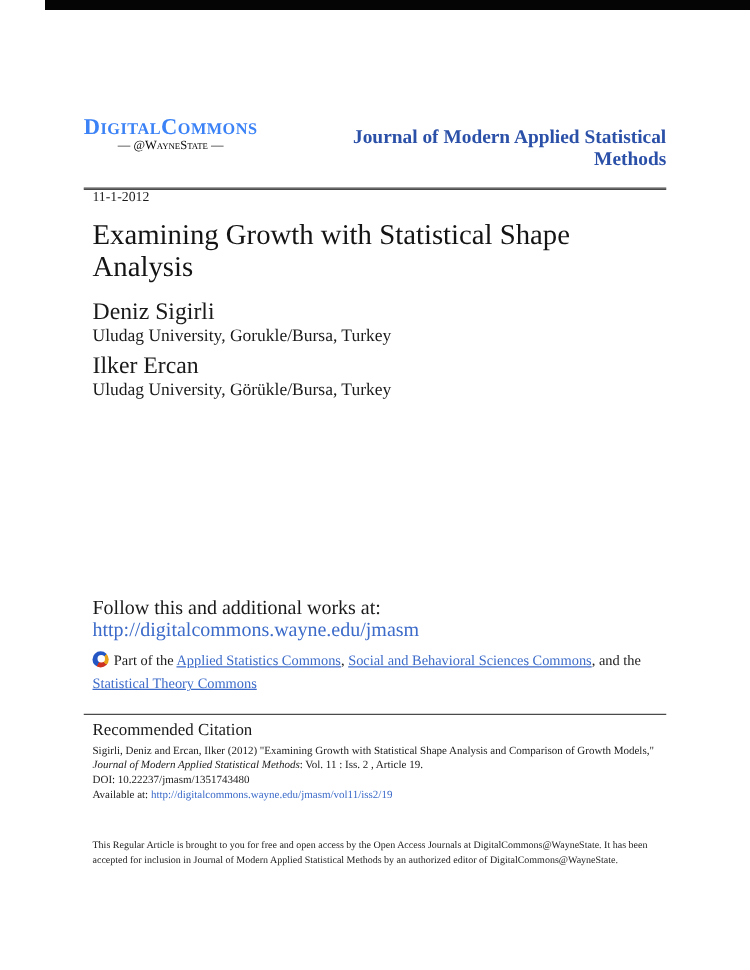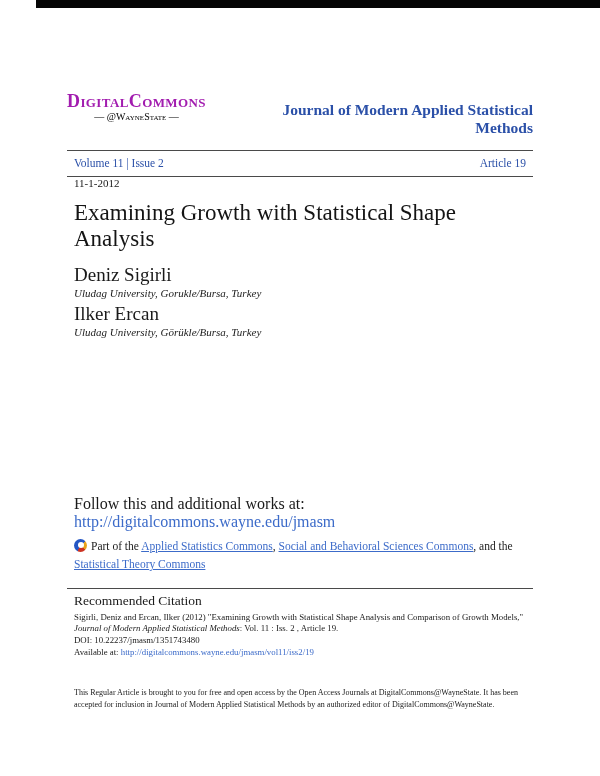--- a/index.html
+++ b/index.html
@@ -6,35 +6,35 @@
   body{
     width:600px;height:776px;background:#ffffff;position:relative;overflow:hidden;
     font-family:"Liberation Serif","DejaVu Serif",serif;color:#1a1a1a;
     -webkit-font-smoothing:antialiased;
   }
   .scan-bar{position:absolute;top:0;left:36px;width:564px;height:8px;background:#050505;}
   .page-content{padding:0 67px;}
   
   .header-row{padding-top:92px;display:flex;justify-content:space-between;align-items:flex-start;}
   .logo{line-height:1.05;}
-  .logo-line1{font-variant:small-caps;font-weight:700;font-size:18px;letter-spacing:0.4px;color:#a21caf;}
+  .logo-line1{font-variant:small-caps;font-weight:700;font-size:18px;letter-spacing:0.4px;color:#3b82f6;}
   .logo-line2{font-variant:small-caps;font-weight:400;font-size:10px;color:#000000;text-align:center;margin-top:1px;}
   .journal-title{width:280px;text-align:right;font-weight:700;font-size:15.5px;line-height:1.18;color:#2b50a8;margin-top:9px;}
   .rule{border:0;border-top:1px solid #4a4a4a;margin:0;}
   .rule-1{margin-top:12px;}
   .vol-row{display:flex;justify-content:space-between;padding:6px 7px 7px 7px;font-size:11.5px;color:#2b50a8;}
   .rule-2{margin-top:0;}
   
   .date{font-size:11px;padding-left:7px;}
   .paper-title{margin-top:11px;font-size:23px;line-height:1.16;color:#141414;padding-left:7px;}
   .author{padding-left:7px;}
   .author-1{margin-top:11px;}
   .author-2{margin-top:4px;}
   .author-name{font-size:19px;}
-  .author-affil{font-size:11px;font-style:italic;margin-top:1px;}
+  .author-affil{font-size:14px;margin-top:1px;}
   
   .follow-line{margin-top:157px;font-size:16px;padding-left:7px;}
   .part-of{margin-top:6px;font-size:11.5px;line-height:1.6;padding-left:7px;}
   .net-icon{display:inline-block;width:13px;height:13px;border-radius:50%;position:relative;vertical-align:-2px;margin-right:4px;
     background:conic-gradient(from 210deg,#2456c4 0 55%,#e8a21a 55% 78%,#cc3322 78% 100%);}
   .net-icon::after{content:"";position:absolute;inset:3.5px;background:#fff;border-radius:50%;}
   .link{color:#3c6bc9;text-decoration:none;}
   .link-underline{color:#3c6bc9;text-decoration:underline;}
   .rule-3{margin-top:14px;}
   
@@ -54,24 +54,20 @@
   <div class="header-row">
     <div class="logo">
       <div class="logo-line1">DigitalCommons</div>
       <div class="logo-line2">— @WayneState —</div>
     </div>
     <div class="journal-title">Journal of Modern Applied Statistical Methods</div>
   </div>
 
   <hr class="rule rule-1">
 
-  <div class="vol-row">
-    <span>Volume 11 | Issue 2</span>
-    <span>Article 19</span>
-  </div>
 
   <hr class="rule rule-2">
 
   <div class="date">11-1-2012</div>
 
   <div class="paper-title">
     <div>Examining Growth with Statistical Shape Analysis</div>
   </div>
 
   <div class="author author-1">

